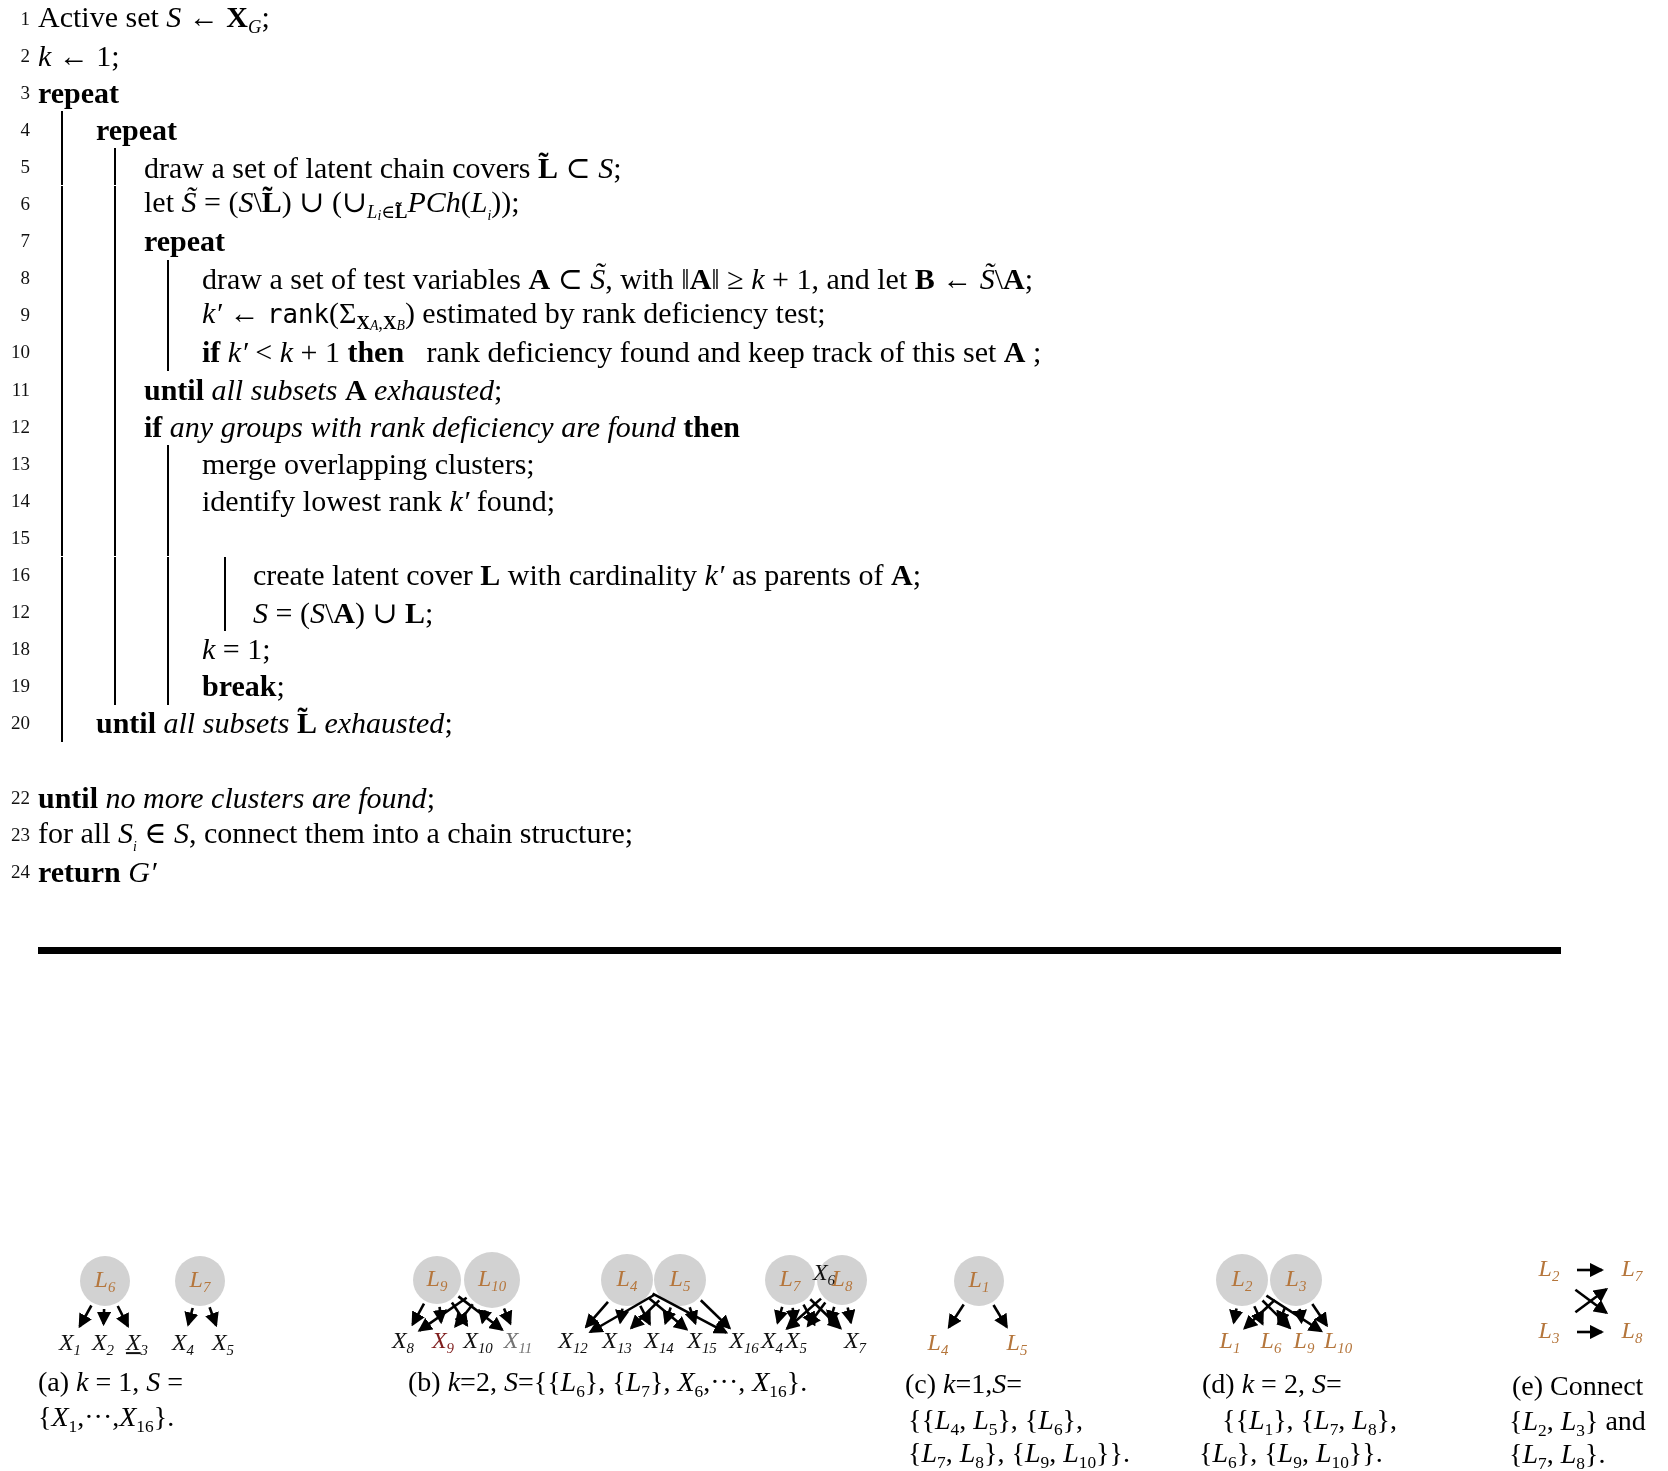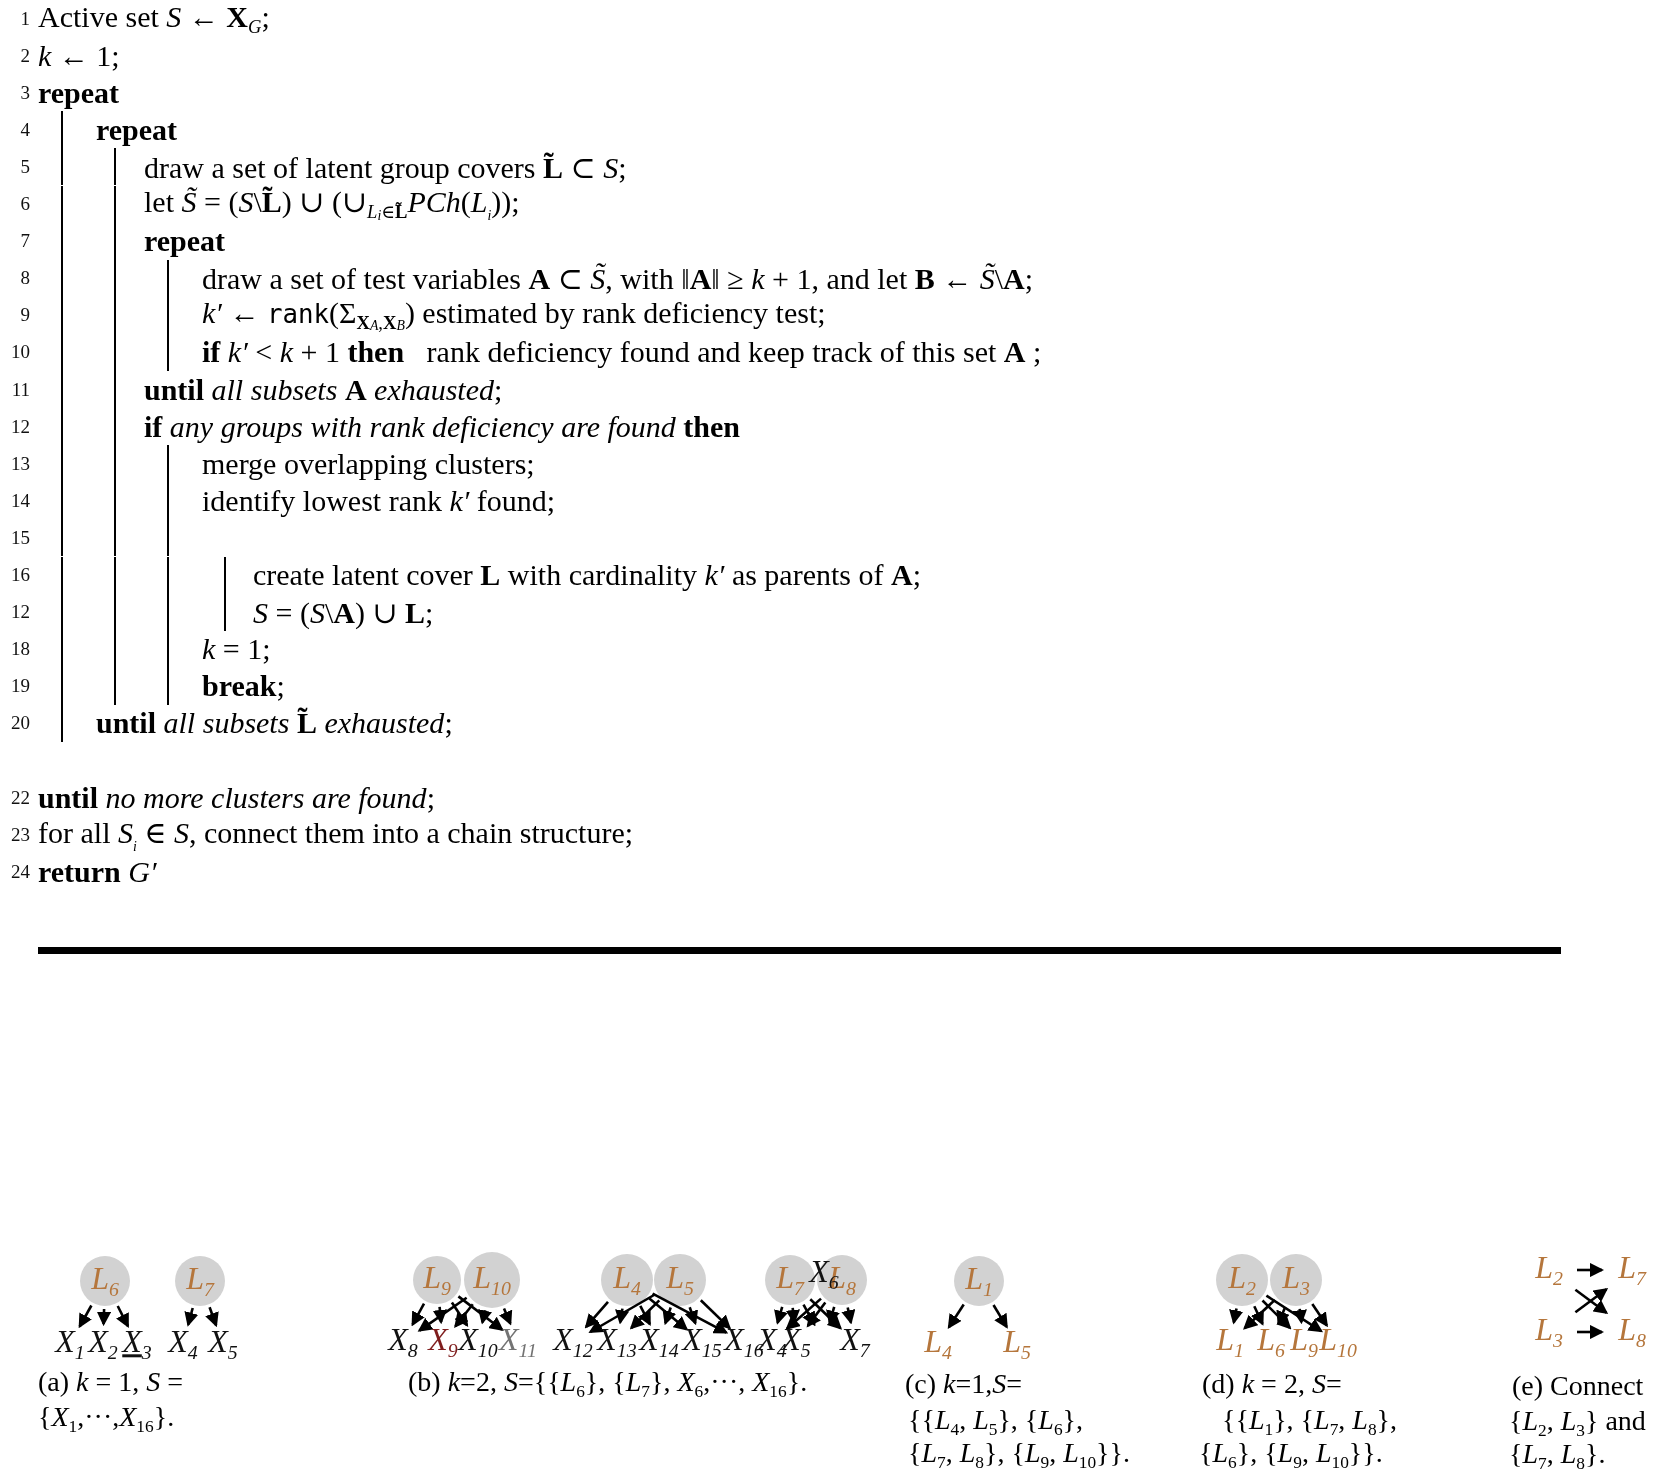--- a/index.html
+++ b/index.html
@@ -15,21 +15,21 @@
   .vrule{position:absolute;top:0;bottom:0;width:2px;background:#000;}
   .i{font-style:italic}
   .b{font-weight:bold}
   .cal{font-style:italic}
   .sb{font-size:0.62em;vertical-align:-0.32em}
   .s2{font-size:0.46em;vertical-align:-0.55em}
   .m{font-family:"DejaVu Sans Mono","Liberation Mono",monospace;font-size:0.86em}
   #hrule{position:absolute;background:#000;}
   
   #fig-svg{position:absolute;left:0;top:0;}
-  .fig-label{position:absolute;transform:translate(-50%,-50%);font-size:32px;
+  .fig-label{position:absolute;transform:translate(-50%,-50%);font-size:24px;
              white-space:nowrap;line-height:1;}
   .fig-label .main{font-style:italic;}
   .fig-label .lsub{font-style:italic;font-size:0.62em;vertical-align:-0.33em;}
   .caption{position:absolute;font-size:28px;white-space:nowrap;line-height:1;}
 </style>
 </head>
 <body>
 
 <div id="page">
   <div id="algo">
@@ -47,21 +47,21 @@
       </div>
       <div class="algo-row" style="top: 111.3px; height: 37.1px;">
         <span class="algo-num">4</span>
         <div class="vrule" style="left: 61px;"></div>
         <div class="algo-text" style="left: 96px;"><span class="b">repeat</span></div>
       </div>
       <div class="algo-row" style="top: 148.4px; height: 37.1px;">
         <span class="algo-num">5</span>
         <div class="vrule" style="left: 61px;"></div>
         <div class="vrule" style="left: 114px;"></div>
-        <div class="algo-text" style="left: 144px;"><span class="">draw a set of latent group covers </span><span class="b">L̃</span><span class=""> ⊂ </span><span class="cal">S</span><span class="">;</span></div>
+        <div class="algo-text" style="left: 144px;"><span class="">draw a set of latent chain covers </span><span class="b">L̃</span><span class=""> ⊂ </span><span class="cal">S</span><span class="">;</span></div>
       </div>
       <div class="algo-row" style="top: 185.5px; height: 37.1px;">
         <span class="algo-num">6</span>
         <div class="vrule" style="left: 61px;"></div>
         <div class="vrule" style="left: 114px;"></div>
         <div class="algo-text" style="left: 144px;"><span class="">let </span><span class="cal">S̃</span><span class=""> = (</span><span class="cal">S</span><span class="">\</span><span class="b">L̃</span><span class="">) ∪ (∪</span><span class="i sb">L</span><span class="i s2">i</span><span class="sb">∈</span><span class="b sb">L̃</span><span class="i">PCh</span><span class="">(</span><span class="i">L</span><span class="i s2">i</span><span class="">));</span></div>
       </div>
       <div class="algo-row" style="top: 222.6px; height: 37.1px;">
         <span class="algo-num">7</span>
         <div class="vrule" style="left: 61px;"></div>

